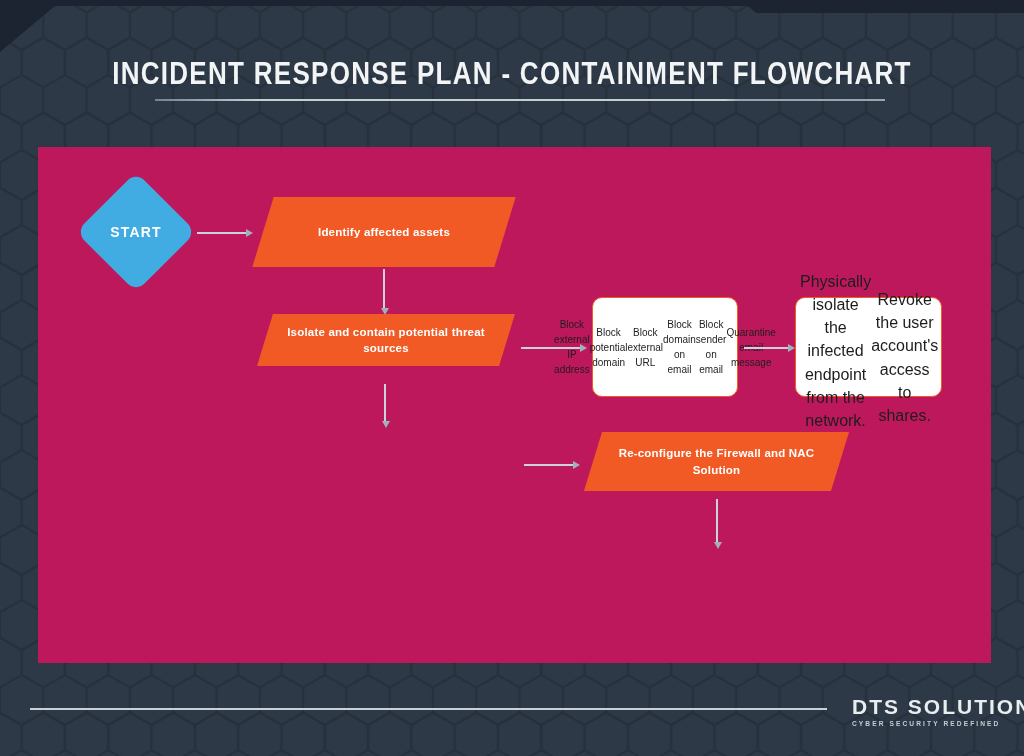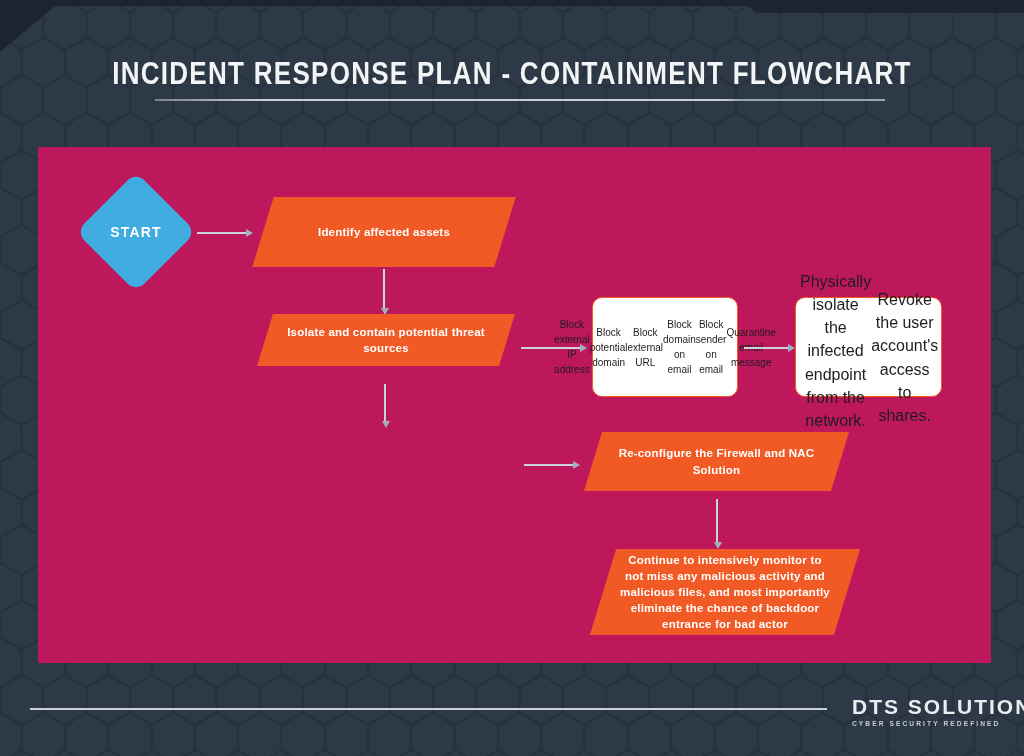--- a/index.html
+++ b/index.html
@@ -168,23 +168,20 @@
 
 
     <div class="arrow-h" style="left:486px; top:317px; width:50px;"></div>
 
     <div class="para" style="left:542px; top:285px; width:273px; height:59px;">
       <div class="txt">Re-configure the Firewall and NAC Solution</div>
     </div>
 
     <div class="arrow-v" style="left:678px; top:352px; height:44px;"></div>
 
-    <div class="para" style="left:552px; top:402px; width:270px; height:86px;">
-      <div class="txt" style="padding:0 28px;">Continue to intensively monitor to not miss any malicious activity and malicious files, and most importantly eliminate the chance of backdoor entrance for bad actor</div>
-    </div>
 
   </div>
 
   <div class="footer-rule"></div>
 
   <div class="brand">
     <svg width="37" height="36" viewBox="0 0 34 33" xmlns="http://www.w3.org/2000/svg">
       <g stroke="#EDF0F2" stroke-width="3.2">
         <line x1="16" y1="7" x2="24" y2="21"></line>
         <line x1="7" y1="23" x2="24" y2="21"></line>

